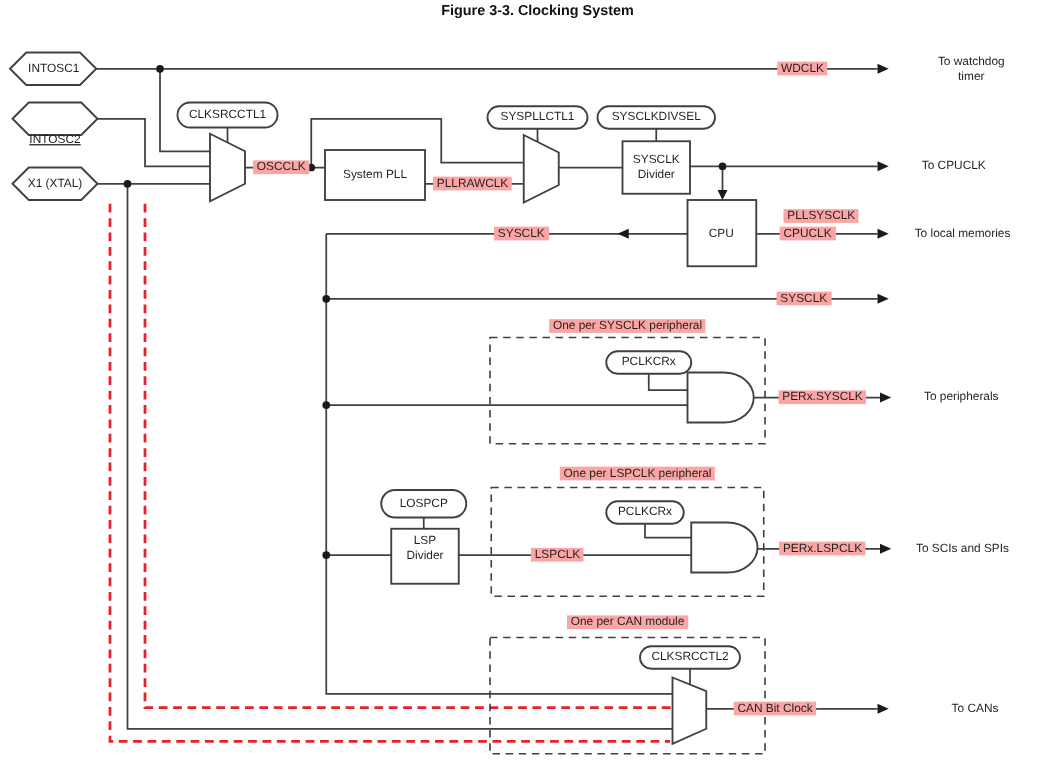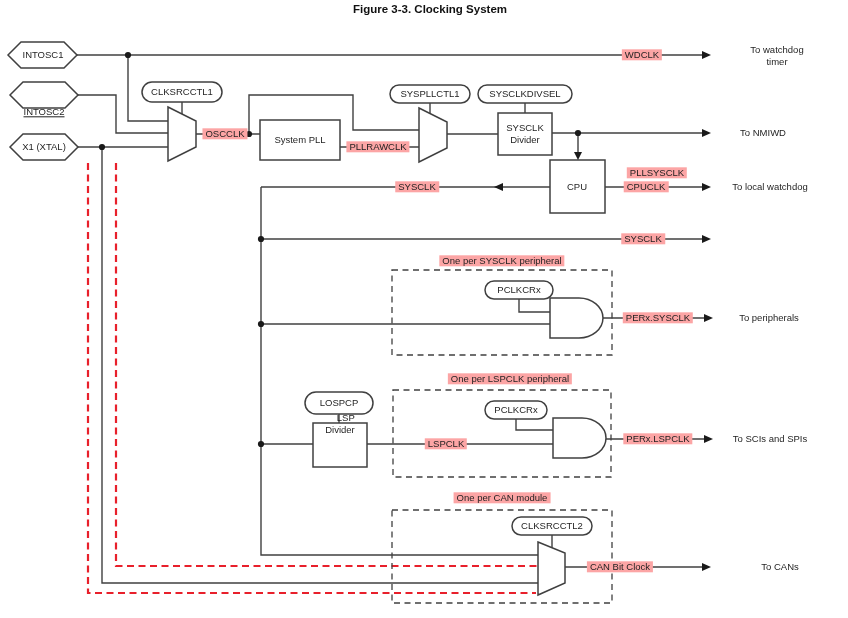--- a/index.html
+++ b/index.html
@@ -135,39 +135,39 @@
   <div class="lbl" style="left:525px;top:94px;">SYSCLKDIVSEL</div>
   <div class="lbl" style="left:519px;top:290px;">PCLKCRx</div>
   <div class="lbl" style="left:339px;top:403px;">LOSPCP</div>
   <div class="lbl" style="left:516px;top:410px;">PCLKCRx</div>
   <div class="lbl" style="left:552px;top:526px;">CLKSRCCTL2</div>
 
   <div class="lbl" style="left:300px;top:140px;">System PLL</div>
   <div class="lbl ml" style="left:525px;top:134px;">SYSCLK
 Divider</div>
   <div class="lbl" style="left:577px;top:187px;">CPU</div>
-  <div class="lbl ml" style="left:340px;top:424px;text-align:right;">LSP
+  <div class="lbl ml" style="left:340px;top:439px;">LSP
 Divider</div>
 
   <div class="lbl bg" style="left:225px;top:134px;">OSCCLK</div>
   <div class="lbl bg" style="left:378px;top:147px;">PLLRAWCLK</div>
   <div class="lbl bg" style="left:642px;top:55px;">WDCLK</div>
   <div class="lbl bg" style="left:657px;top:133px;margin-top:40px;">PLLSYSCLK</div>
   <div class="lbl bg" style="left:646px;top:187px;">CPUCLK</div>
   <div class="lbl bg" style="left:417px;top:187px;">SYSCLK</div>
   <div class="lbl bg" style="left:643px;top:239px;">SYSCLK</div>
   <div class="lbl bg" style="left:658px;top:318px;">PERx.SYSCLK</div>
   <div class="lbl bg" style="left:446px;top:444px;">LSPCLK</div>
   <div class="lbl bg" style="left:658px;top:439px;">PERx.LSPCLK</div>
   <div class="lbl bg" style="left:620px;top:567px;">CAN Bit Clock</div>
 
   <div class="lbl ml" style="left:777px;top:56px;">To watchdog
 timer</div>
-  <div class="lbl" style="left:763px;top:133px;">To NMIWD</div>
-  <div class="lbl" style="left:770px;top:187px;">To local watchdog</div>
+  <div class="lbl" style="left:763px;top:133px;">To CPUCLK</div>
+  <div class="lbl" style="left:770px;top:187px;">To local memories</div>
   <div class="lbl" style="left:769px;top:318px;">To peripherals</div>
   <div class="lbl" style="left:770px;top:439px;text-align:center;">To SCIs and SPIs</div>
   <div class="lbl" style="left:780px;top:567px;text-align:right;">To CANs</div>
 
   <div class="lbl bg" style="left:502px;top:261px;">One per SYSCLK peripheral</div>
   <div class="lbl bg" style="left:510px;top:379px;">One per LSPCLK peripheral</div>
   <div class="lbl bg" style="left:502px;top:498px;">One per CAN module</div>
 
 </div>
 

